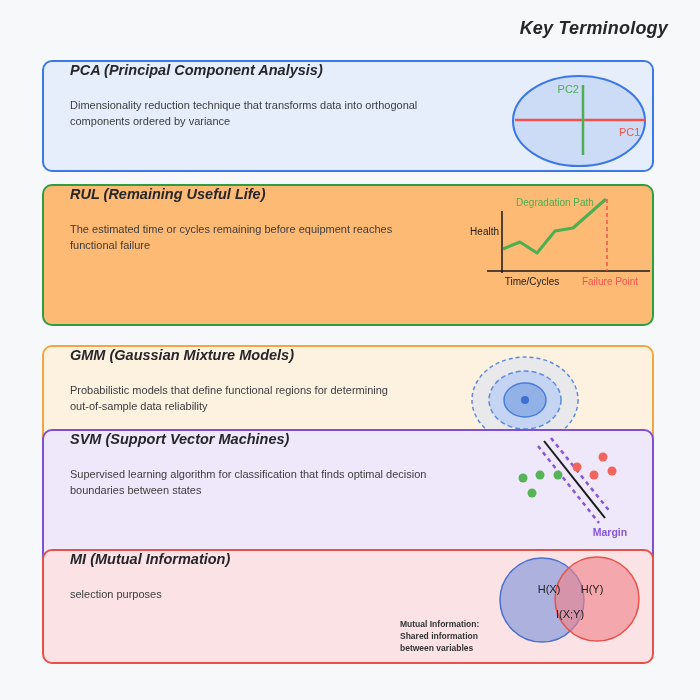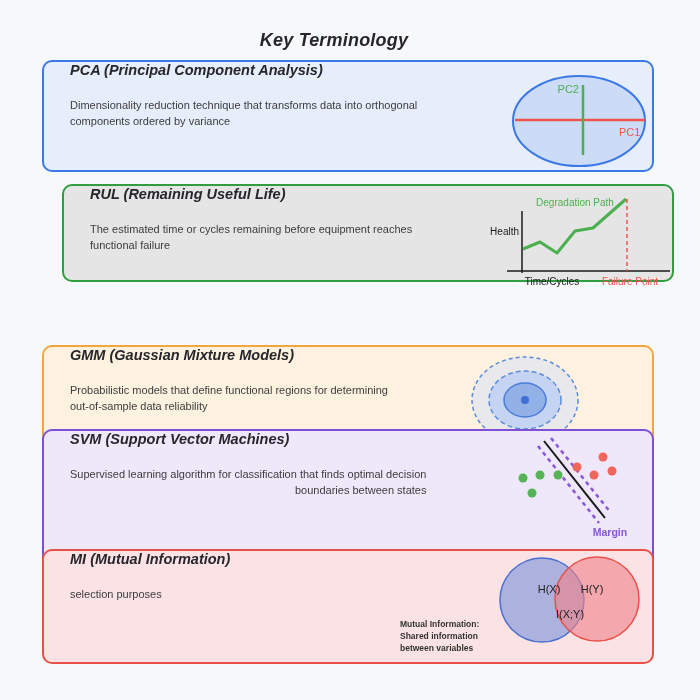--- a/index.html
+++ b/index.html
@@ -5,34 +5,34 @@
   html,body{margin:0;padding:0;}
   body{
     width:700px;height:700px;
     background:#f7f8fa;
     font-family:"Liberation Sans", sans-serif;
     position:relative;
     overflow:hidden;
   }
   .stage{position:absolute;inset:0;width:700px;height:700px;}
   .page-title{
-    position:absolute;top:18px;left:0;width:668px;
-    text-align:center;
+    position:absolute;top:6px;left:0;width:668px;
+    text-align:right;
     font-size:18px;font-weight:bold;font-style:italic;
     color:#26262b;letter-spacing:.2px;
   }
   .card{
     position:absolute;left:42px;width:612px;
     border-radius:10px;border:2px solid #000;
     box-sizing:border-box;
   }
   .card-pca{top:60px;height:112px;border-color:#3b78e7;background:#e7eefb;}
-  .card-rul{top:184px;height:98px;border-color:#2f9e41;background:#e5e5e5;margin-left:20px;}
+  .card-rul{top:184px;height:142px;border-color:#2f9e41;background:#fdba74;}
   .card-gmm{top:309px;height:110px;border-color:#f2a540;background:#fdf2e0;margin-top:36px;}
-  .card-svm{top:429px;height:139px;border-color:#7c4fd4;background:#efe7fa;text-align:right;}
+  .card-svm{top:429px;height:139px;border-color:#7c4fd4;background:#efe7fa;}
   .card-mi{top:549px;height:115px;border-color:#e8514a;background:#fbe3e5;}
   .card-title{
     position:absolute;left:26px;top:0;margin:0;
     font-size:14.5px;font-weight:bold;font-style:italic;color:#26262b;
   }
   .card-desc{
     position:absolute;left:26px;top:36px;margin:0;
     font-size:11px;color:#3c3c3e;line-height:1.45;
   }
   .desc-line{display:block;}

